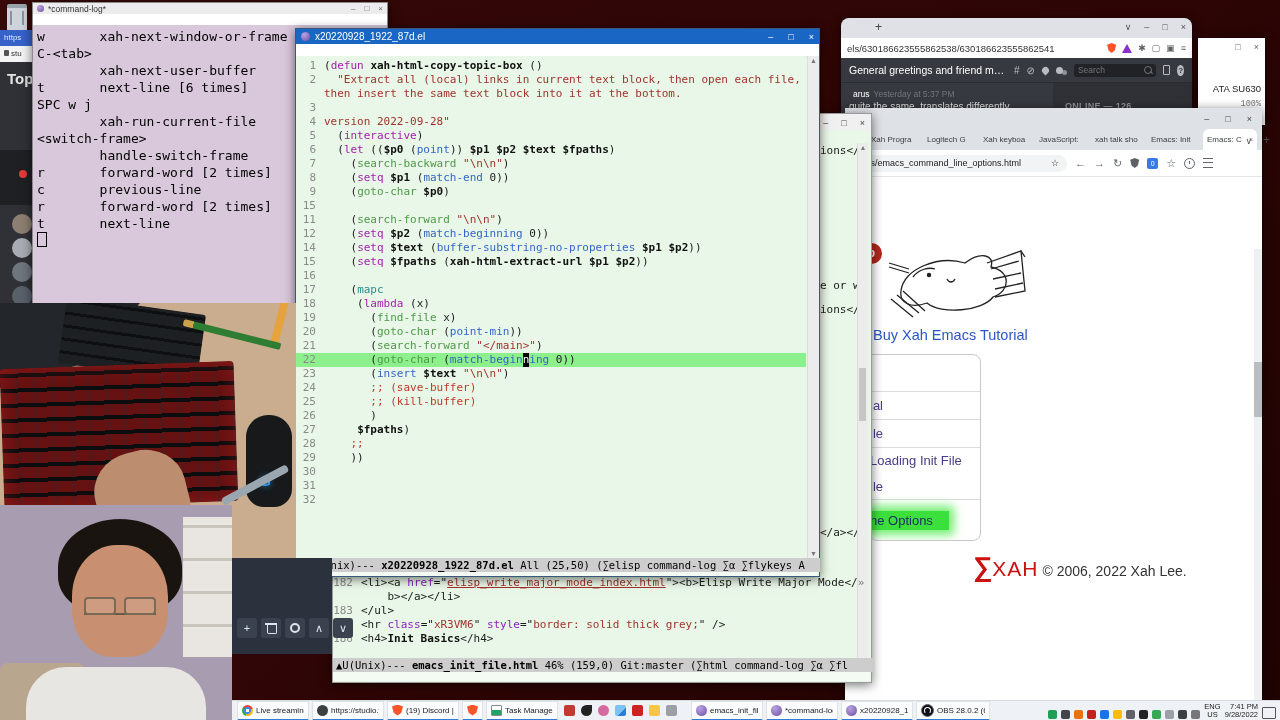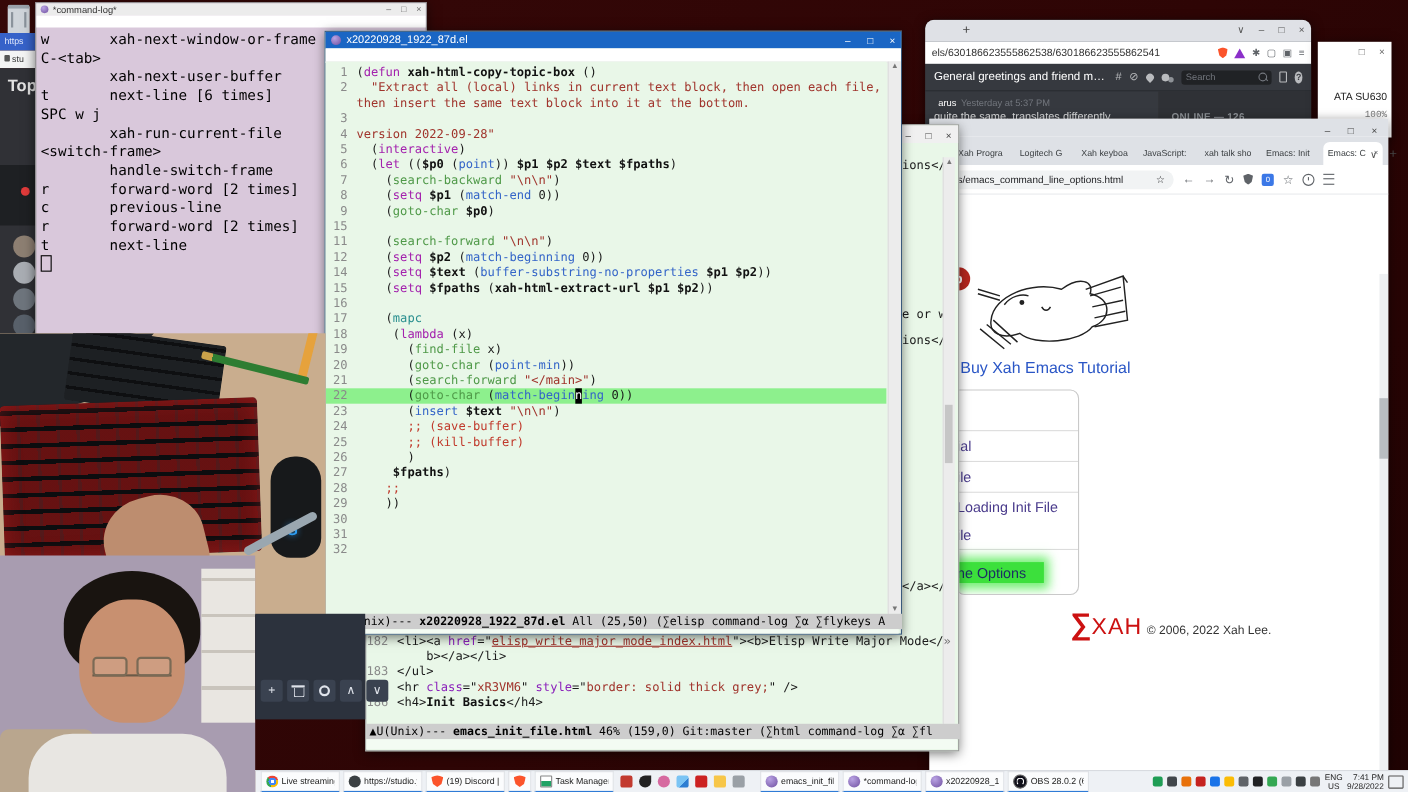--- a/index.html
+++ b/index.html
@@ -78,21 +78,21 @@
   .badge-p{position:absolute;left:16px;top:66px;width:21px;height:21px;border-radius:50%;background:#b3261e;color:#fff;font-weight:bold;font-size:12px;text-align:center;line-height:21px;}
   .sketch{position:absolute;left:38px;top:62px;}
   .buy-link{position:absolute;left:28px;top:150px;font-size:14.5px;color:#2a56c6;}
   .topic-box{position:absolute;left:24px;top:177px;width:110px;background:#fff;border:1px solid #c9c9c9;border-radius:0 8px 8px 8px;overflow:hidden;}
   .tb-row{border-bottom:1px solid #dcdcdc;display:flex;align-items:center;font-size:13px;color:#4a3b8c;}
   .tb-row.nb{border-bottom:none;}
   .tb-row.hl span{background:#3ce03c;box-shadow:0 0 9px 5px rgba(80,235,80,.8);padding:2px 16px 2px 0;color:#1c2f63;}
   .ff-footer{position:absolute;left:128px;top:375px;white-space:nowrap;}
   .sig{color:#cc1111;font-size:27px;font-weight:bold;}
   .xah{color:#cc1111;font-size:21px;letter-spacing:1px;}
-  .copy{color:#333;font-size:11px;margin-left:4px;}
+  .copy{color:#333;font-size:14px;margin-left:4px;}
   .pg-scroll{position:absolute;right:0;top:72px;width:8px;height:451px;background:#eef0f2;}
   .pg-thumb{position:absolute;left:0;top:113px;width:8px;height:55px;background:#b9bdc1;}
 
   
   .e-menu{display:flex;gap:9px;background:#fff;align-items:center;padding-left:5px;}
   .e-menu span{font-size:9.5px;color:#1a1a1a;}
   .code-row{height:14px;display:flex;white-space:pre;font-family:"DejaVu Sans Mono",monospace;font-size:11px;line-height:14px;}
   .code-row .ln{width:20px;text-align:right;margin-right:8px;color:#8a8a8a;flex:none;}
   .hl-line{background:#8df08d;}
   .tk-d{color:#1a1a1a}.tk-k{color:#a321ad}.tk-fn{font-weight:bold;color:#111}
@@ -187,21 +187,21 @@
   .ico-obs{background:#10101a;border:1px solid #666;position:relative;}
   .ico-obs:before{content:"";position:absolute;left:2px;top:2px;width:5px;height:5px;border-radius:50%;border:1.5px solid #fff;border-bottom-color:transparent;}
   .ico-gearred{background:#c23a2f;border-radius:2px;}
   .ico-ink{background:#222;border-radius:50% 0 50% 50%;}
   .ico-swirl{background:#d66aa0;}
   .ico-photo{background:linear-gradient(135deg,#7bc4f4 60%,#2d7dd2 60%);border-radius:2px;}
   .ico-puzzle{background:#cc2222;border-radius:2px;}
   .ico-folder{background:#f7c648;border-radius:1px 2px 2px 2px;}
   .ico-printer{background:#9aa0a6;border-radius:2px;}
   .pin-cell{width:17px;display:flex;justify-content:center;flex:none;}
-  #tb-tray{margin-left:auto;display:flex;align-items:center;gap:4px;padding-right:4px;}
+  #tb-tray{margin-left:auto;display:flex;align-items:flex-end;gap:4px;padding-right:4px;}
   .mini{width:9px;height:9px;border-radius:2px;flex:none;}
   .lang,.clock{font-size:7.5px;color:#222;line-height:8px;text-align:center;flex:none;}
   .clock{text-align:right;}
   .notif{width:12px;height:10px;border:1px solid #555;border-radius:1px;flex:none;}
 </style>
 </head>
 <body>
 
 <div id="screen">
 

